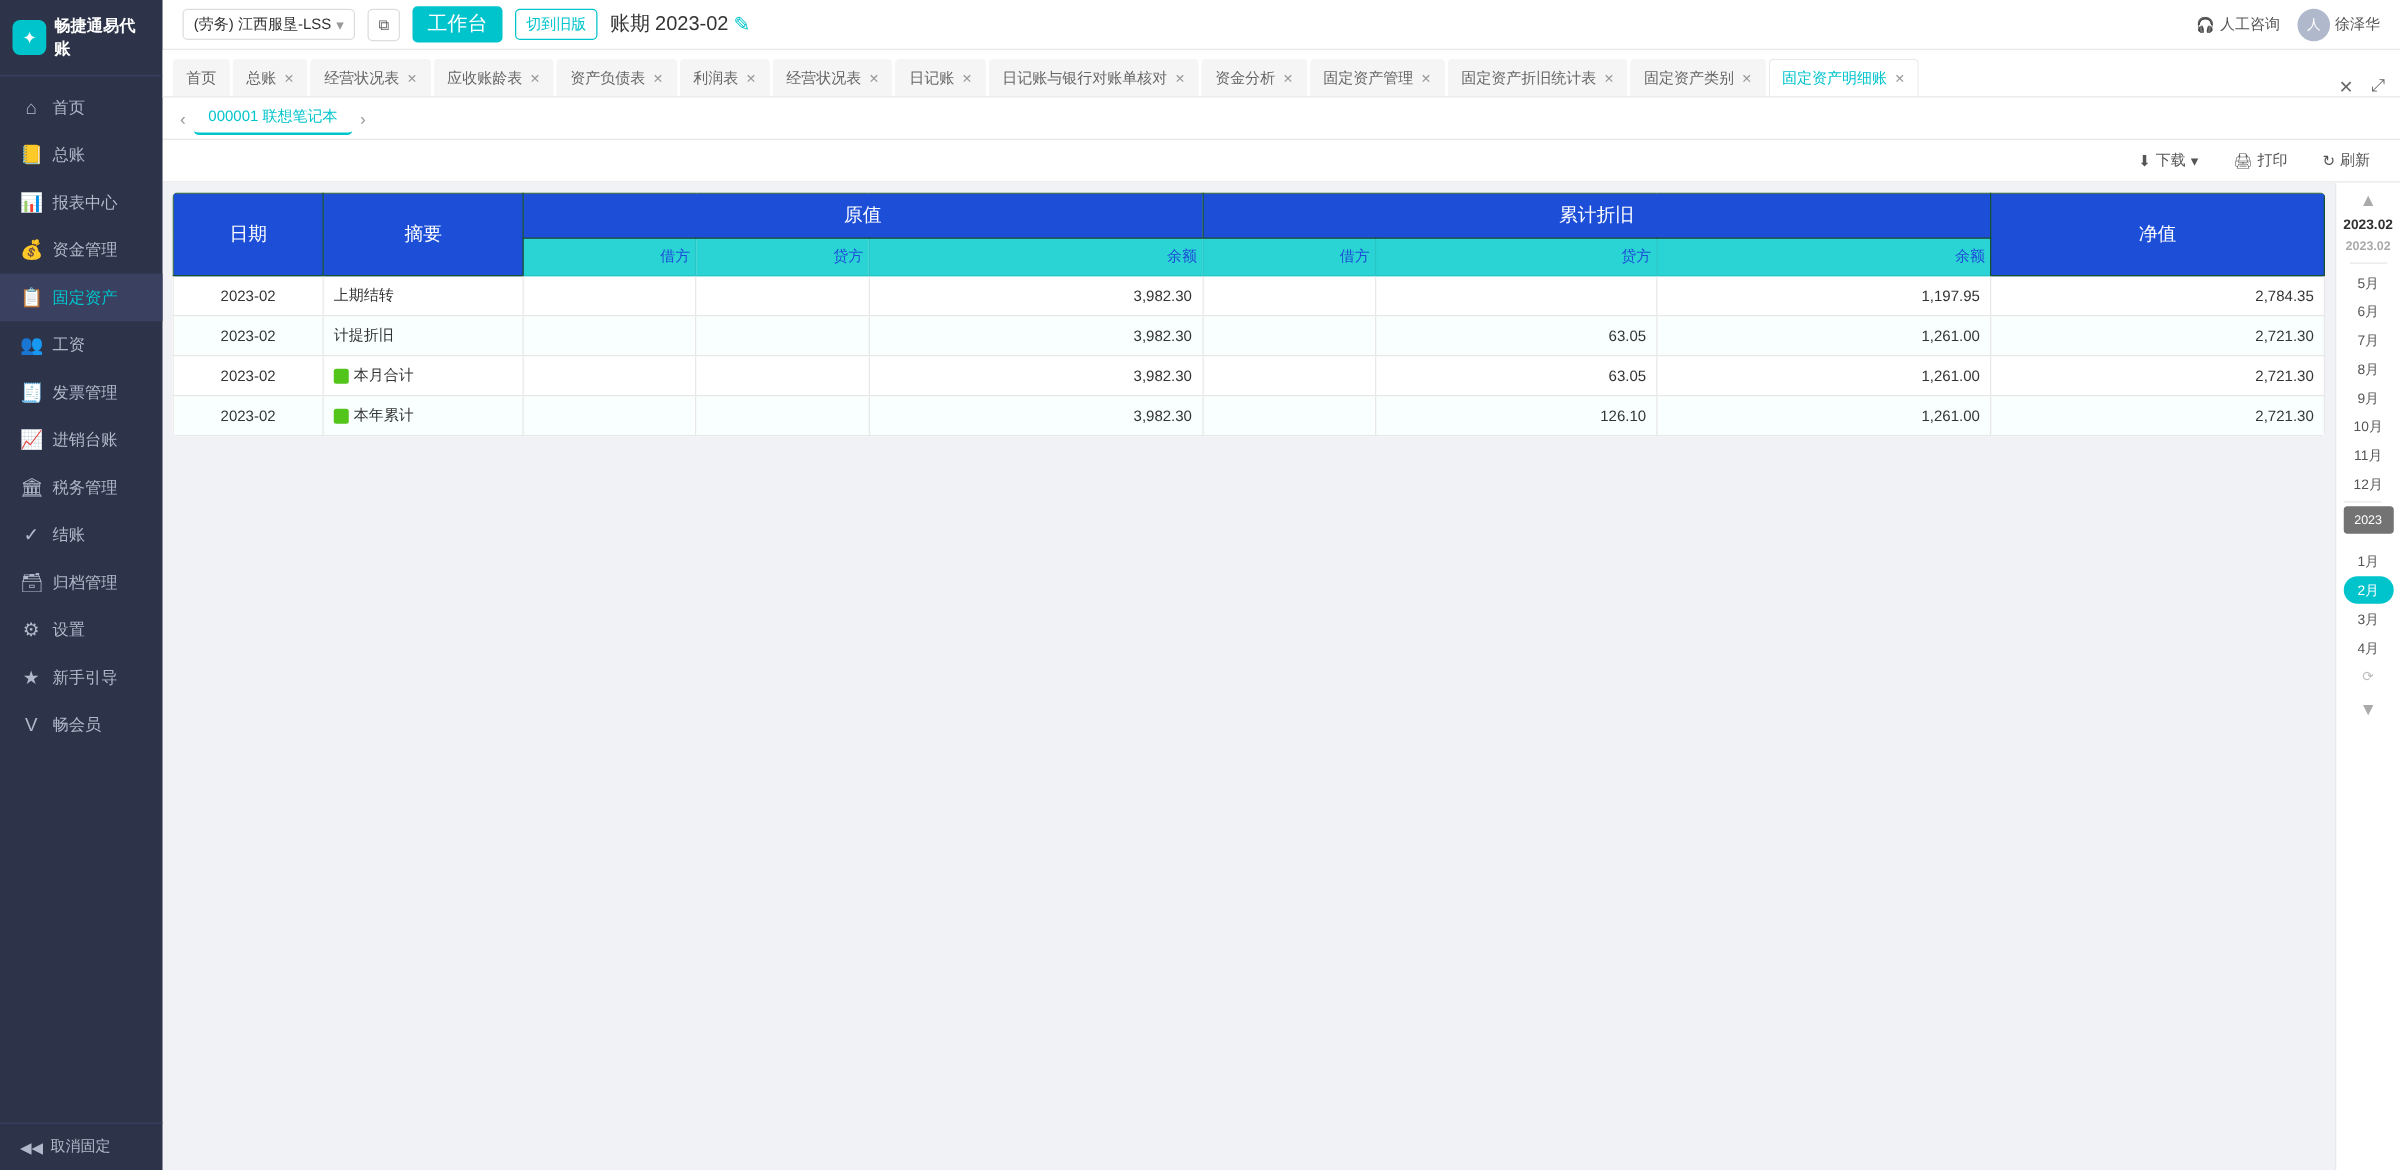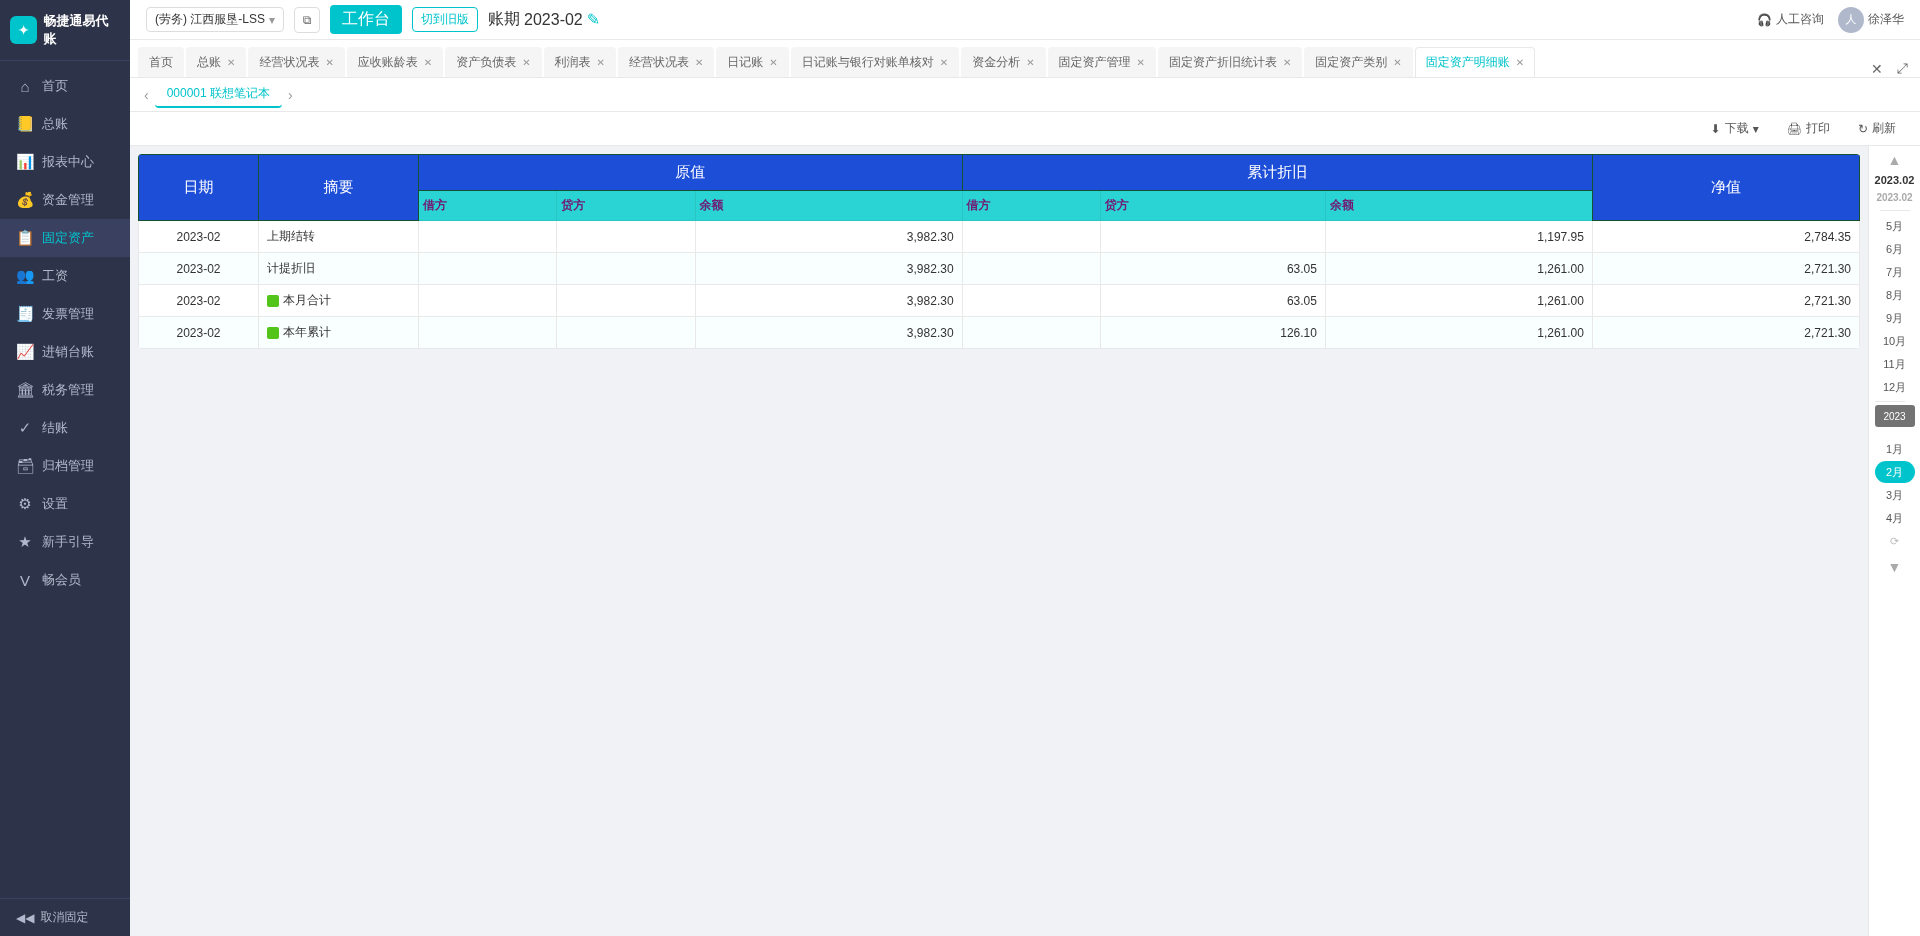--- a/index.html
+++ b/index.html
@@ -211,25 +211,25 @@
       text-align: center;
       padding: 8px 6px;
       font-size: 15px;
       font-weight: normal;
       border: 1px solid #14532d;
     }
     .table-header-row th.row-period { width: 120px; }
     .table-header-row th.row-desc { width: 160px; }
     .sub-header th {
       background: #2bd4d4;
-      color: #701a75;
-      text-align: left;
+      color: #1d4ed8;
+      text-align: right;
       padding: 6px 4px;
       font-size: 12px;
-      font-weight: bold;
+      font-weight: normal;
       border: 1px solid #29c5c5;
     }
     tbody tr:nth-child(even) { background: #f9fffe; }
     tbody td {
       padding: 7px 8px;
       border: 1px solid #e8e8e8;
       font-size: 12px;
       color: #333;
       text-align: center;
     }

